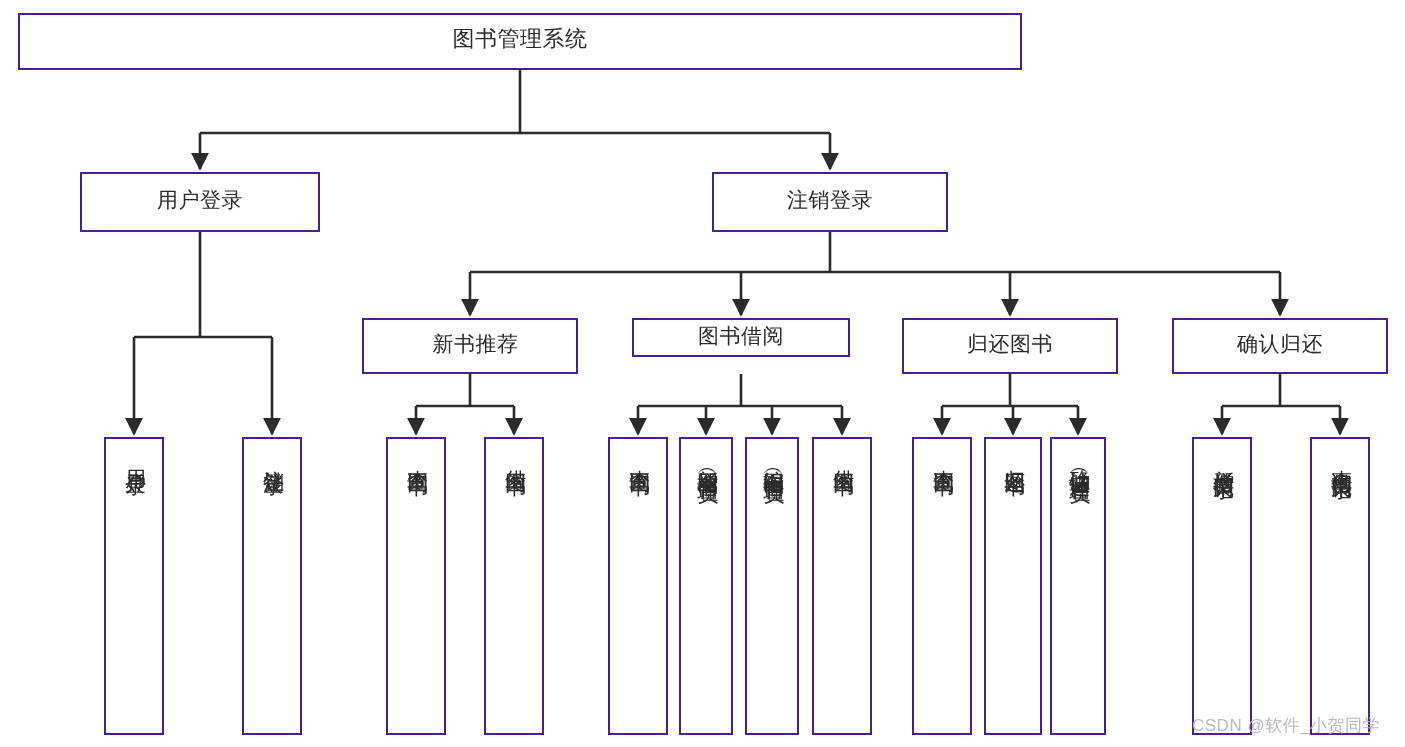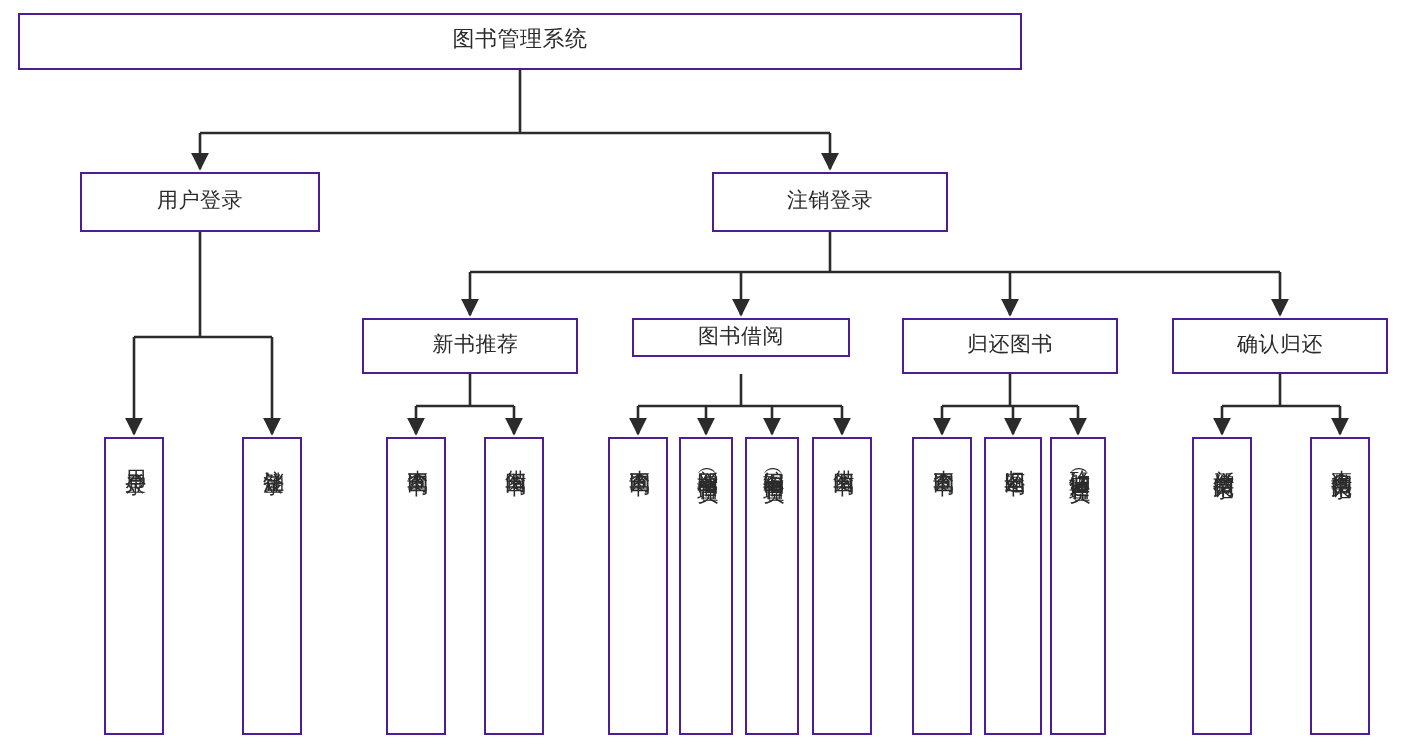--- a/index.html
+++ b/index.html
@@ -174,13 +174,14 @@
         <span class="label-v">确认归还（管理员）</span>
       </div>
       <div class="node leaf v" style="left: 1192px; top: 437px; width: 60px; height: 298px;">
         <span class="label-v">新增借阅记录</span>
       </div>
       <div class="node leaf v" style="left: 1310px; top: 437px; width: 60px; height: 298px;">
         <span class="label-v">查询借阅记录</span>
       </div>
     </div>
 
+  <div class="watermark" style="left:1192px; top:714px;">CSDN @软件_小贺同学</div>
 </div>
 
 </body></html>

